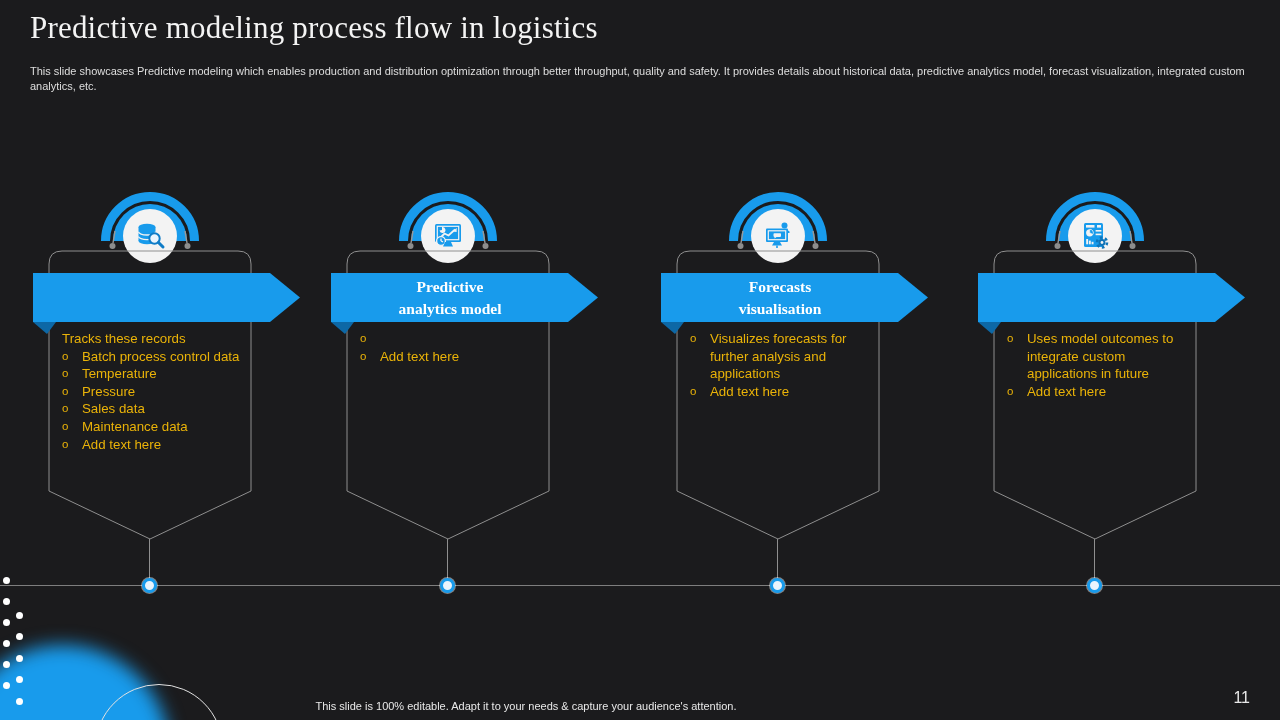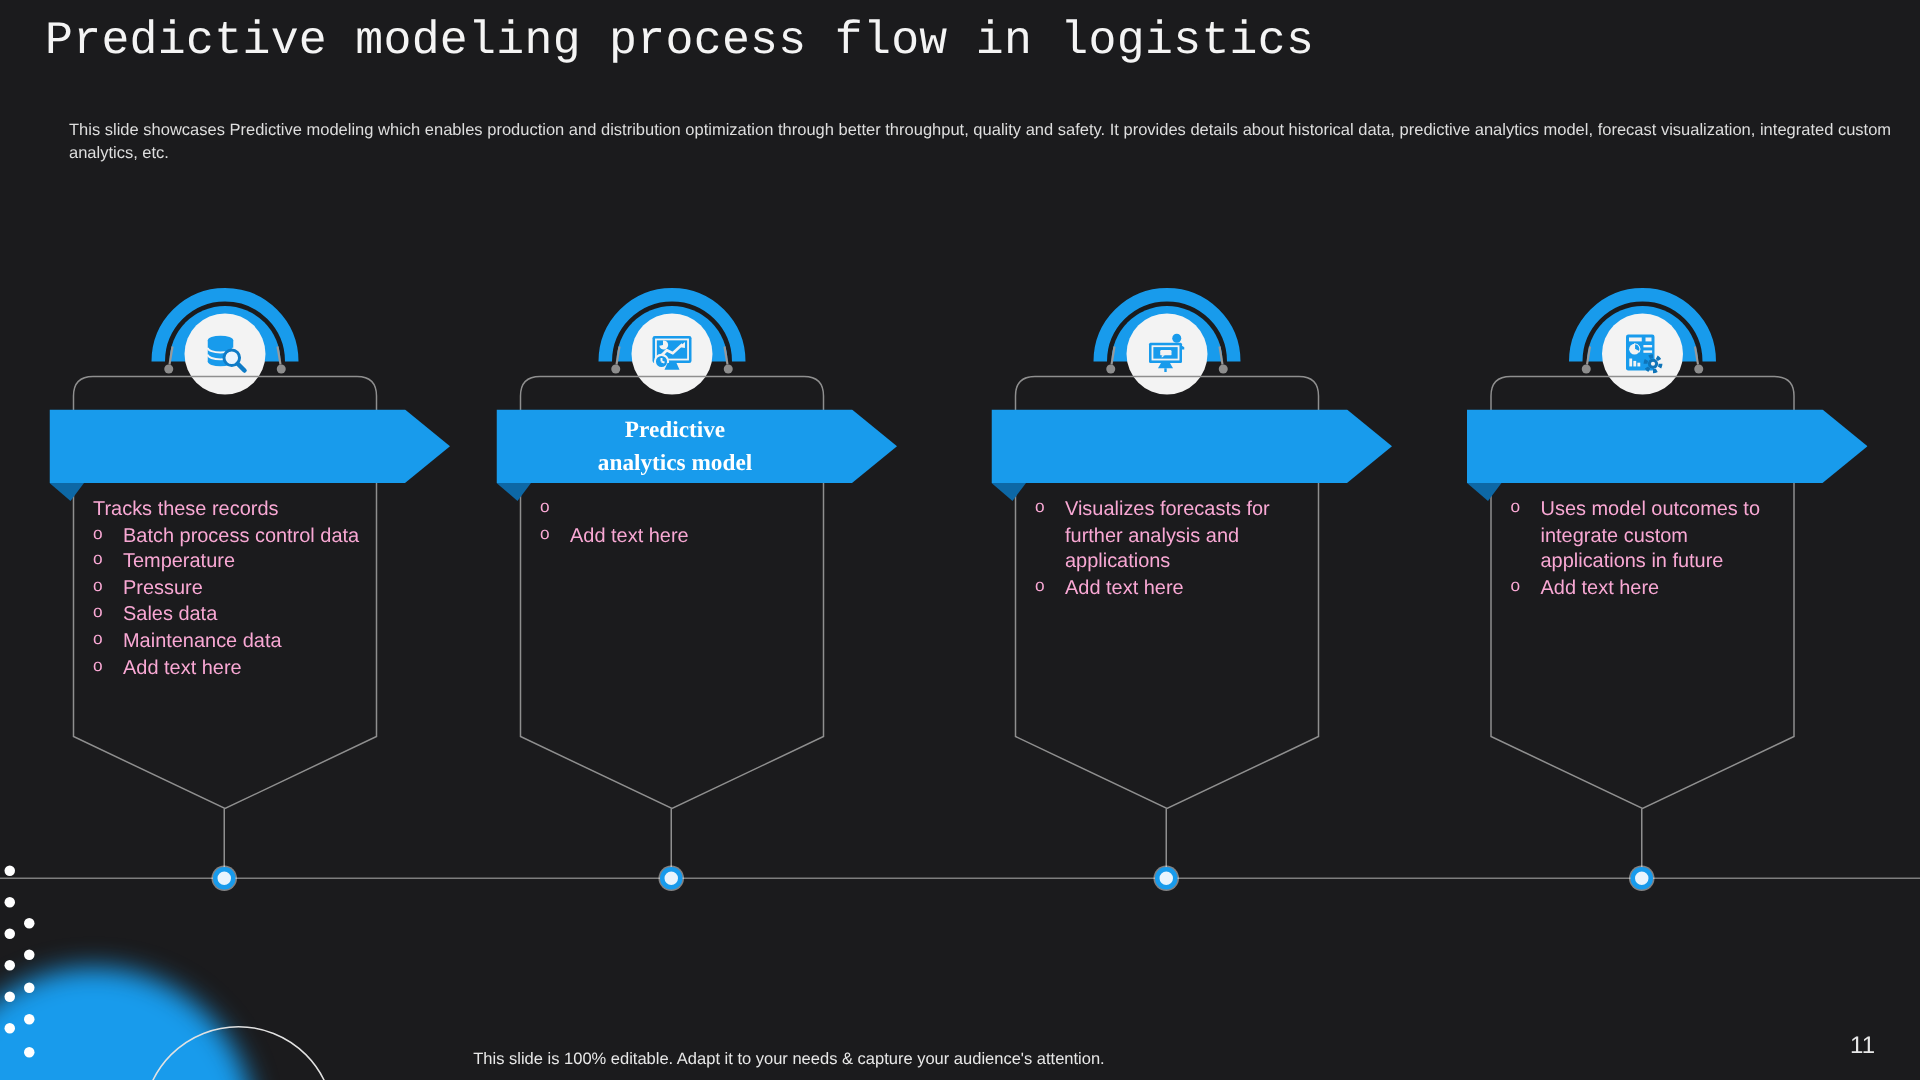--- a/index.html
+++ b/index.html
@@ -1,41 +1,41 @@
 <!DOCTYPE html>
 <html><head>
 <meta charset="utf-8">
 <style>
   html,body{margin:0;padding:0;background:#000;}
   .slide{position:relative;width:1280px;height:720px;background:var(--bg,#1b1b1d);overflow:hidden;
          font-family:"Liberation Sans",sans-serif;color:#f2f2f2;}
   
-  .title{position:absolute;left:30px;top:10px;margin:0;font-family:Liberation Mono, monospace;
+  .title{position:absolute;left:30px;top:10px;margin:0;font-family:Liberation Serif, serif;
          font-weight:400;font-size:31px;color:#f4f4f4;letter-spacing:.2px;}
-  .desc{position:absolute;left:30px;top:64px;width:1232px;margin:16px;font-size:11px;line-height:14.5px;color:#dedede;}
+  .desc{position:absolute;left:30px;top:64px;width:1232px;margin:0;font-size:11px;line-height:14.5px;color:#dedede;}
   
   .timeline{position:absolute;left:0;top:585px;width:1280px;height:1px;background:#7e7e7e;}
   
   .stage{position:absolute;top:0;width:320px;height:620px;}
   .arc{position:absolute;left:95px;top:177px;}
   .arc .arc-outer{fill:none;stroke:var(--accent,#189bec);stroke-width:9;}
   .arc .arc-inner{fill:var(--accent,#189bec);}
   .arc .ant-line{stroke:#9a9a9a;stroke-width:1.4;}
   .arc .ant-dot{fill:#8d8d8d;}
   .icon-circle{position:absolute;left:133px;top:209px;width:54px;height:54px;border-radius:50%;
                background:#f3f3f3;display:flex;align-items:center;justify-content:center;}
   .card{position:absolute;left:58px;top:248px;}
   .card path{fill:none;stroke:#8f8f8f;stroke-width:1;}
   .banner-bg{position:absolute;left:43px;top:273px;}
   .banner-bg .arrow{fill:var(--accent,#189bec);}
   .banner-bg .fold{fill:var(--accent-dark,#0d68a6);}
   .banner-text{position:absolute;left:43px;top:273px;width:238px;height:49px;display:flex;flex-direction:column;
                align-items:center;justify-content:center;font-family:"Liberation Serif",serif;font-weight:700;
                font-size:15.5px;line-height:22px;color:#fff;text-align:center;}
-  .body{position:absolute;left:70px;top:330px;width:180px;font-size:13.3px;line-height:17.6px;color:#f9a8d4;}
+  .body{position:absolute;left:70px;top:330px;width:180px;font-size:13.3px;line-height:17.6px;color:#eab308;}
   .intro{margin:0 0 0 2px;}
   .bullets{list-style:none;margin:0;padding:0;}
   .bullets li{display:flex;}
   .blt{flex:0 0 20px;margin-left:2px;font-size:11.5px;line-height:17.6px;}
   .btx{flex:1 1 auto;}
   .drop-line{position:absolute;left:159px;top:539px;width:1px;height:47px;background:#8f8f8f;}
   .node{position:absolute;left:152px;top:578px;width:9px;height:9px;border-radius:50%;
         border:3.5px solid var(--accent,#189bec);background:#e9f4fd;box-shadow:0 0 0 1px rgba(255,255,255,.45);}
   
   .deco-blue-circle{position:absolute;left:-45px;top:645px;width:215px;height:215px;border-radius:50%;
@@ -220,20 +220,24 @@
     </div>
 
     <svg class="card" width="204" height="293" viewBox="0 0 204 293">
       <path d="M 1 16 Q 1 3 14 3 L 190 3 Q 203 3 203 16 L 203 243 L 102 291 L 1 243 Z"></path>
     </svg>
 
     <svg class="banner-bg" width="267" height="62" viewBox="0 0 267 62">
       <polygon class="fold" points="0,49 23,49 14,61"></polygon>
       <polygon class="arrow" points="0,0 237,0 267,24.5 237,49 0,49"></polygon>
     </svg>
+    <div class="banner-text">
+          <div>Forecasts</div>
+          <div>visualisation</div>
+        </div>
 
     <div class="body">
 
       <ul class="bullets">
             <li>
               <span class="blt">o</span>
               <span class="btx">Visualizes forecasts for further analysis and applications</span>
             </li>
             <li>
               <span class="blt">o</span>

